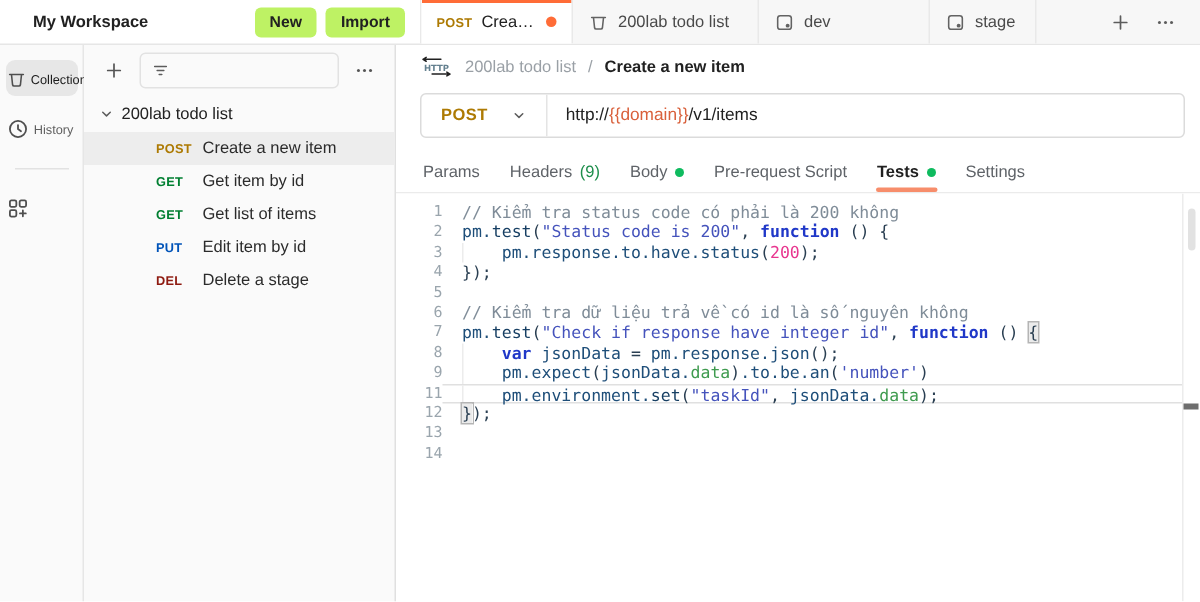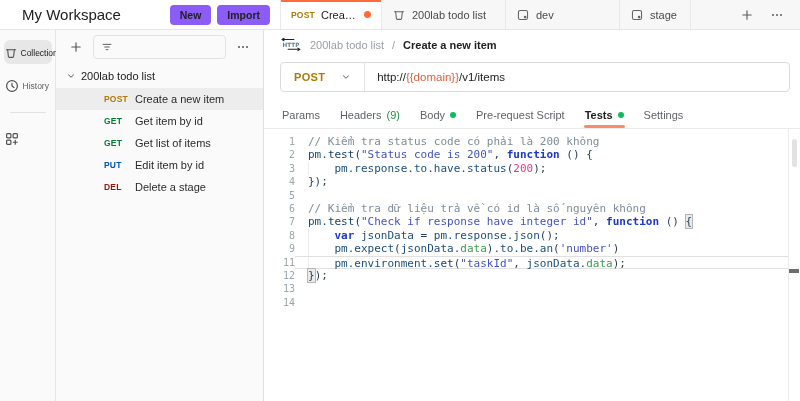--- a/index.html
+++ b/index.html
@@ -3,23 +3,23 @@
 <meta charset="utf-8">
 <style>
 *{margin:0;padding:0;box-sizing:border-box}
 html,body{width:800px;height:401px}
 body{font-family:"Liberation Sans",sans-serif;font-size:11px;color:#212121;background:#fff;overflow:hidden}
 .app{width:800px;height:401px;display:flex;flex-direction:column}
 
 .topbar{height:30px;flex:0 0 30px;display:flex;border-bottom:1px solid #e6e6e6;background:#fff}
 .ws-section{width:280px;flex:0 0 280px;display:flex;align-items:center;padding:0 6px 0 14px;gap:8px}
 .ws-icon{display:flex;color:#3d3d3d}
-.ws-name{font-weight:400;font-size:15px;cursor:pointer}
+.ws-name{font-weight:700;font-size:11px;cursor:pointer}
 .ws-actions{margin-left:auto;display:flex;gap:6px;padding-right:4px}
-.btn{border:none;background:#8b5cf6;border-radius:4px;padding:4px 10px;font:600 10.5px "Liberation Sans",sans-serif;color:#212121;cursor:pointer}
+.btn{border:none;background:#bef264;border-radius:4px;padding:4px 10px;font:600 10.5px "Liberation Sans",sans-serif;color:#212121;cursor:pointer}
 .tabs-strip{flex:1;display:flex;background:#f7f7f7;align-items:stretch;min-width:0;border-left:1px solid #e9e9e9}
 .tab{display:flex;align-items:center;gap:6px;padding:0 10px;border-right:1px solid #e9e9e9;color:#4a4a4a;cursor:pointer;position:relative;white-space:nowrap;overflow:hidden}
 .tab.active{background:#fff;box-shadow:inset 0 2px 0 #ff6c37;color:#212121}
 .tab:nth-child(1){flex:0 0 101px}
 .tab:nth-child(2){flex:0 0 124px}
 .tab:nth-child(3){flex:0 0 114px}
 .tab:nth-child(4){flex:0 0 71px}
 .tab-method{font-size:8.5px;font-weight:700;letter-spacing:.2px}
 .m-POST{color:#ad7a03}.m-GET{color:#007f31}.m-PUT{color:#0053b8}.m-DEL{color:#8e1a10}
 .tab-label{font-size:11px;overflow:hidden;text-overflow:ellipsis}

